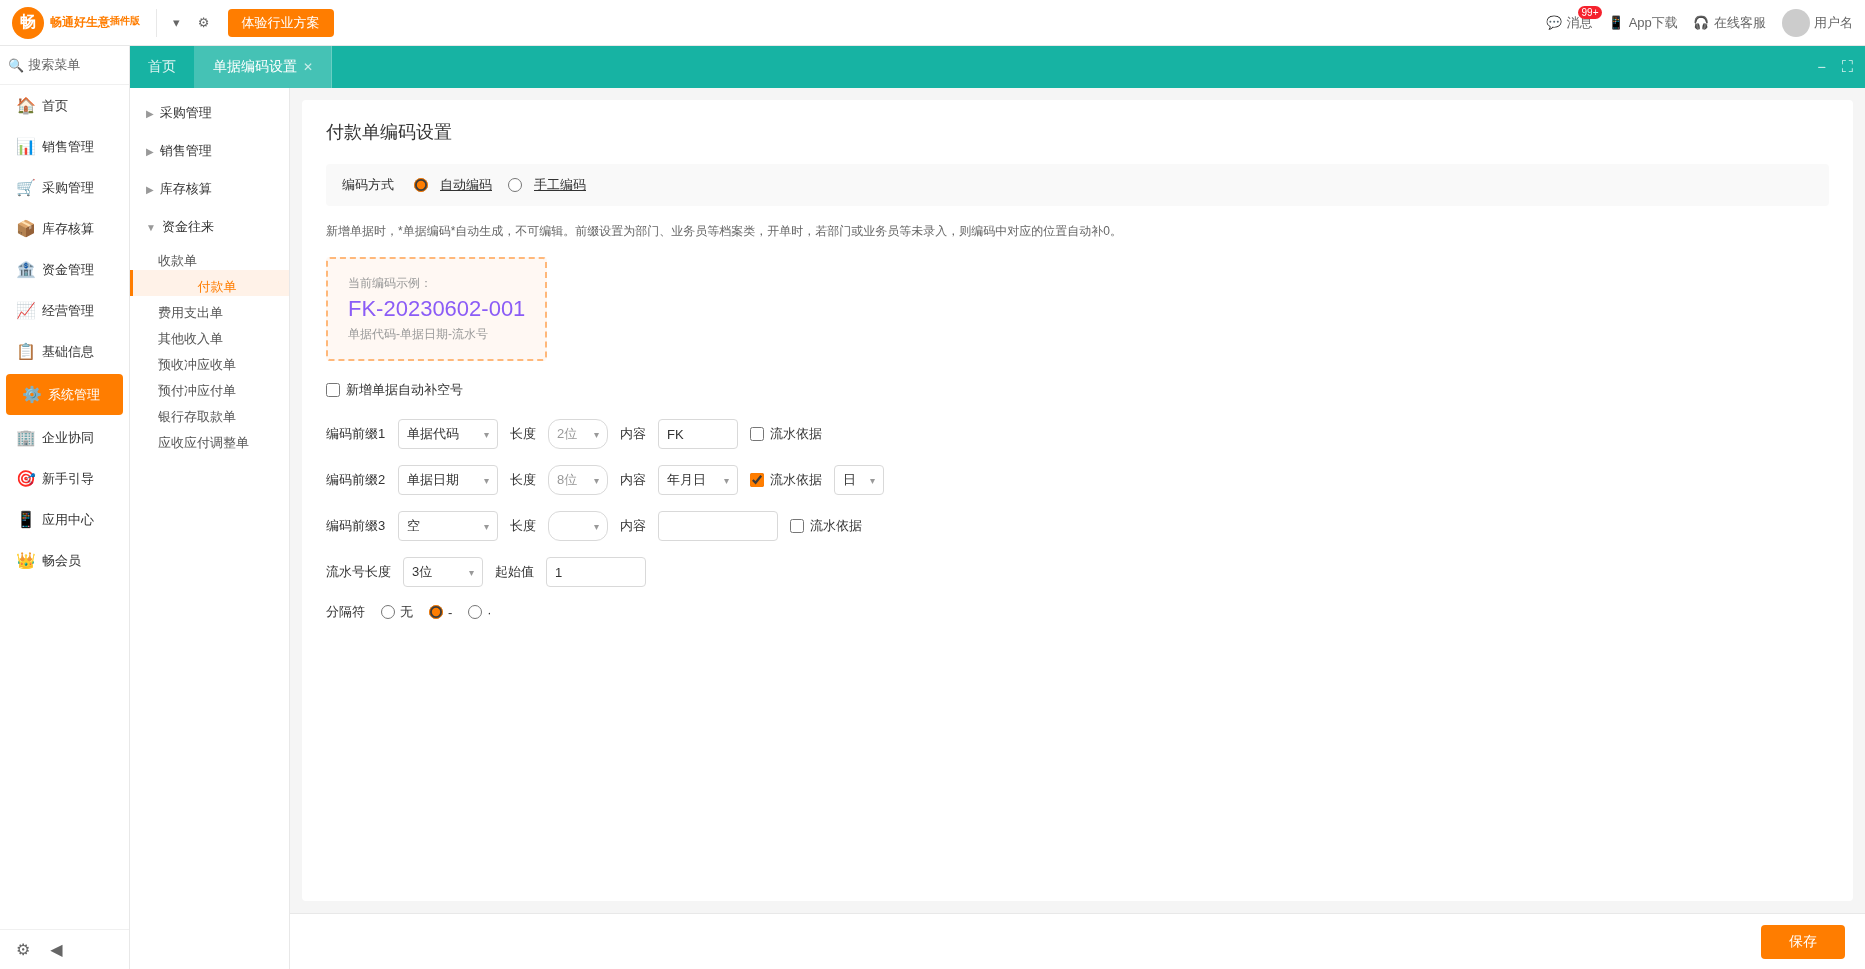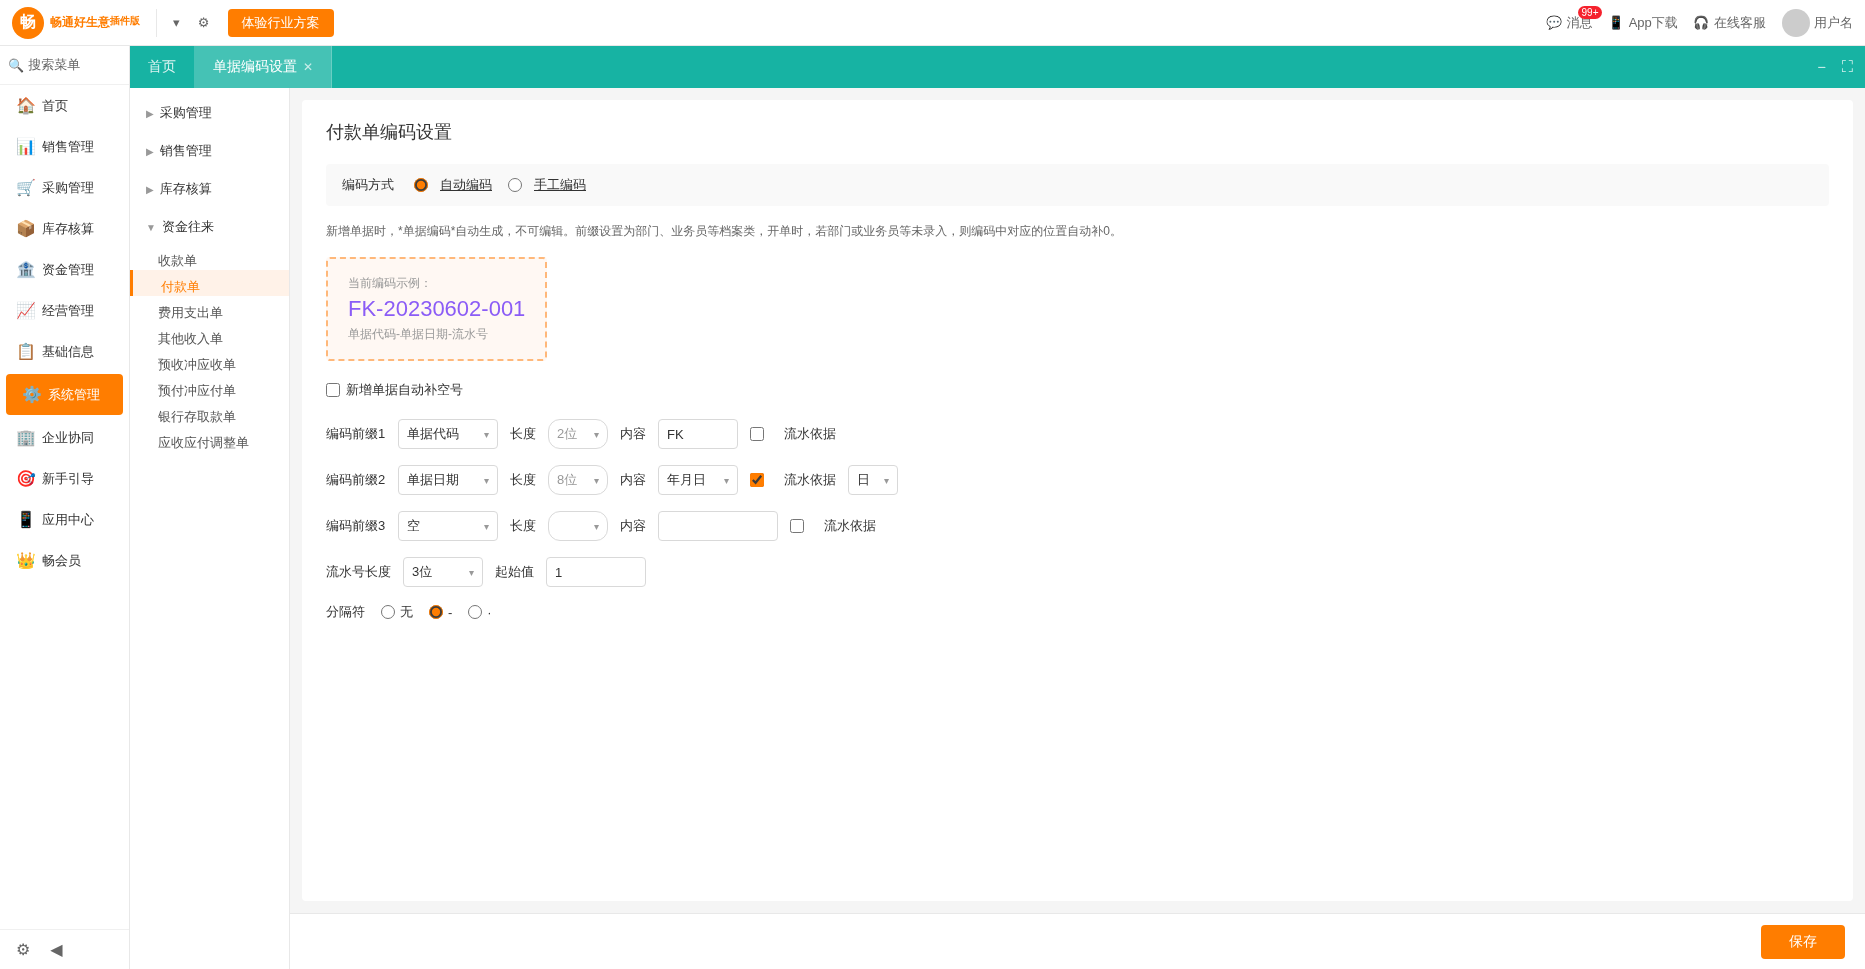--- a/index.html
+++ b/index.html
@@ -104,21 +104,21 @@
       align-items: center;
       gap: 6px;
     }
     .sub-nav-arrow { font-size: 10px; color: #999; }
     .sub-nav-item {
       padding: 8px 16px 0 28px;
       font-size: 13px;
       color: #555;
       cursor: pointer;
     }
-    .sub-nav-item.active { background: #fff2e8; color: #ff7d00; font-weight: 500; border-left: 3px solid #ff7d00; }
+    .sub-nav-item.active { background: #fff2e8; color: #ff7d00; font-weight: 500; border-left: 3px solid #ff7d00; text-align: center; }
 
     
     .main-content {
       flex: 1;
       overflow-y: auto;
       background: #f5f5f5;
       display: flex;
       flex-direction: column;
     }
     .page-content {
@@ -199,21 +199,21 @@
       border: 1px solid #d9d9d9;
       border-radius: 4px;
       padding: 0 8px;
       font-size: 13px;
       color: #333;
       background: white;
       min-width: 80px;
       display: flex;
       align-items: center;
     }
-    .serial-checkbox { display: flex; align-items: center; gap: 20px; font-size: 13px; color: #333; }
+    .serial-checkbox { display: flex; align-items: center; gap: 6px; font-size: 13px; color: #333; }
     .config-length-select {
       height: 30px;
       border: 1px solid #d9d9d9;
       border-radius: 12px;
       padding: 0 8px;
       font-size: 13px;
       color: #999;
       background: white;
       cursor: pointer;
       display: flex;

